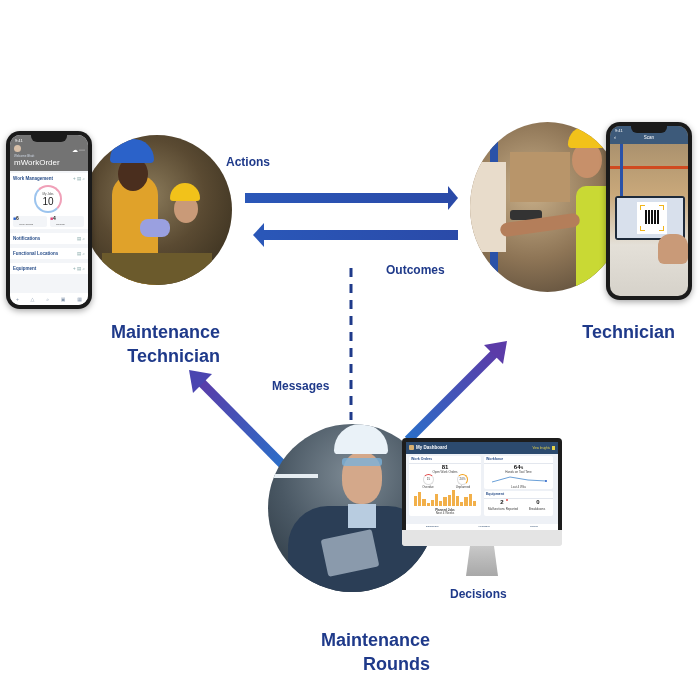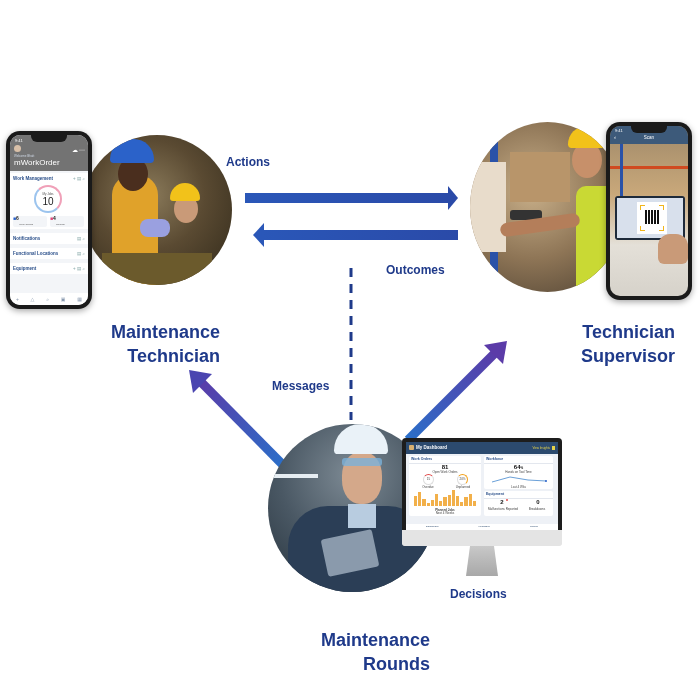--- a/index.html
+++ b/index.html
@@ -156,21 +156,20 @@
         <div class="abs" style="left:3px;bottom:3px;width:4px;height:4px;border-left:1px solid #f2b61a;border-bottom:1px solid #f2b61a;"></div>
         <div class="abs" style="right:3px;bottom:3px;width:4px;height:4px;border-right:1px solid #f2b61a;border-bottom:1px solid #f2b61a;"></div>
       </div>
     </div>
     <div class="abs" style="left:48px;top:108px;width:30px;height:30px;background:#c99a78;border-radius:40% 40% 20% 20%;"></div>
   </div>
 </div>
 
 <div class="label lbl-role" style="left:515px;top:320px;width:160px;">
   <div>Technician</div>
-  <div>Supervisor</div>
 </div>
 
 <div class="circle" style="left:268px;top:424px;width:168px;height:168px;background:radial-gradient(circle at 50% 30%,#7d8a94 0%,#4a5864 50%,#26323c 100%);">
   <div class="abs" style="left:0;top:50px;width:50px;height:4px;background:#e6edf2;"></div>
   <div class="abs" style="left:74px;top:28px;width:40px;height:52px;background:#d4a88a;border-radius:45%;"></div>
   <div class="abs" style="left:66px;top:0;width:54px;height:30px;background:#eaf2f8;border-radius:27px 27px 4px 4px;"></div>
   <div class="abs" style="left:74px;top:34px;width:40px;height:8px;background:#7ab0d8;border-radius:3px;opacity:.8;"></div>
   <div class="abs" style="left:20px;top:82px;width:140px;height:100px;background:#2b3e56;border-radius:40px 40px 0 0;"></div>
   <div class="abs" style="left:80px;top:80px;width:28px;height:24px;background:#b8cce0;"></div>
   <div class="abs" style="left:56px;top:110px;width:52px;height:38px;background:#8a9aac;border-radius:3px;transform:rotate(-12deg);"></div>

